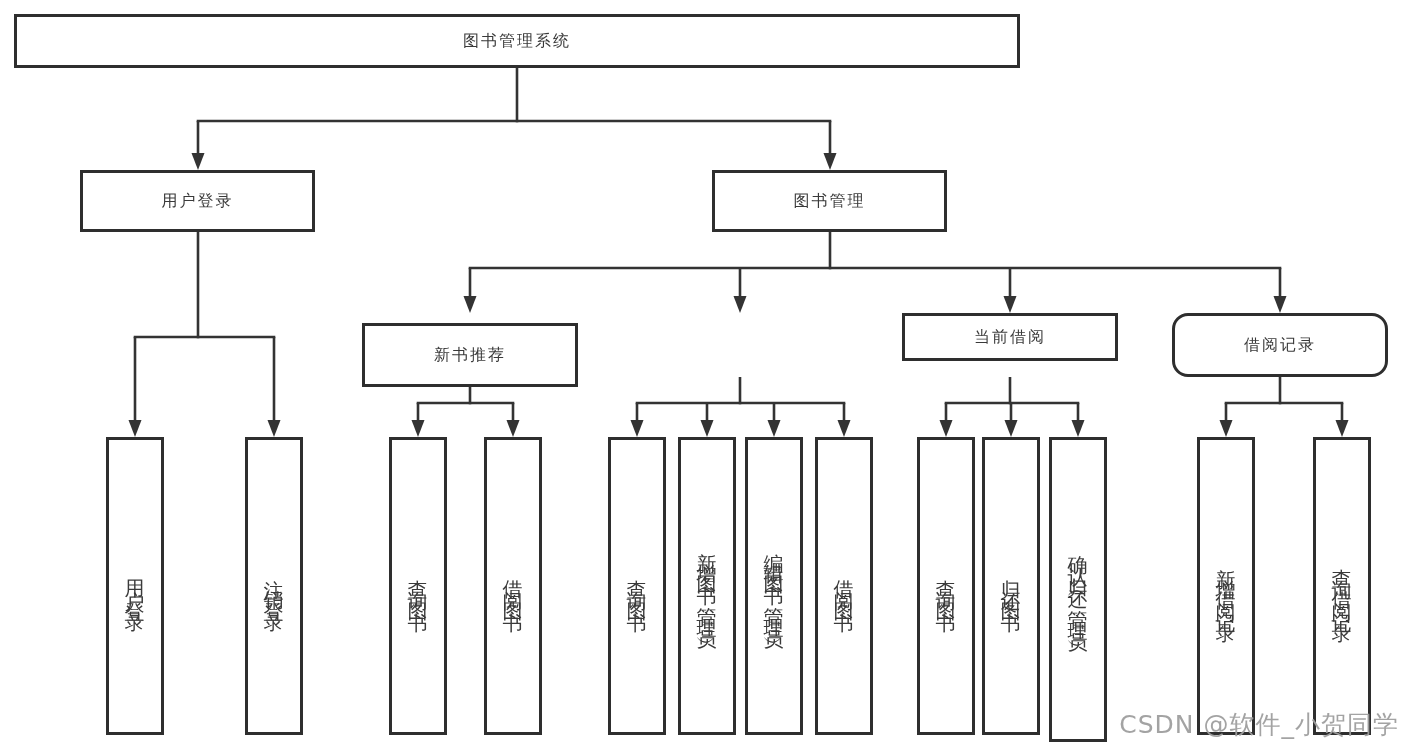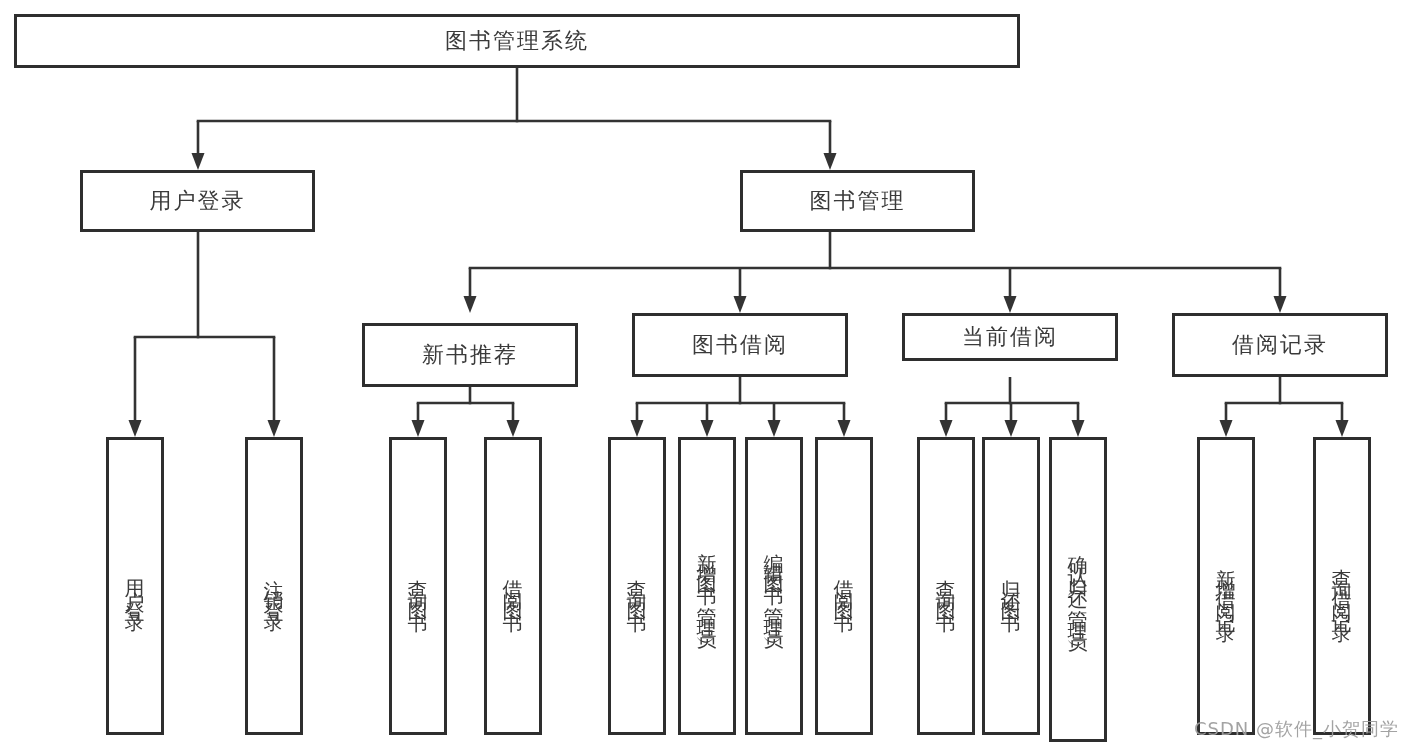--- a/index.html
+++ b/index.html
@@ -24,36 +24,36 @@
   }
   .node {
     position: absolute;
     box-sizing: border-box;
     background: #ffffff;
     border: 3px solid #2e2e2e;
     color: #3a3a3a;
     display: flex;
     align-items: center;
     justify-content: center;
-    font-size: 22px;
+    font-size: 16px;
     letter-spacing: 2px;
     z-index: 2;
   }
   .leaf {
     writing-mode: vertical-rl;
     text-orientation: mixed;
     letter-spacing: 11px;
     font-size: 20px;
     line-height: 1;
   }
   #watermark {
     position: absolute;
     right: 6px;
     bottom: 6px;
-    font-size: 18px;
+    font-size: 25px;
     letter-spacing: 1px;
     color: rgba(158,158,158,0.95);
     z-index: 5;
     white-space: nowrap;
   }
 </style>
 </head>
 <body>
 
 <div id="stage">
@@ -109,26 +109,25 @@
       <path d="M 1071.5 420 L 1084.5 420 L 1078 437 Z" fill="#333333"></path>
       <line x1="1226" y1="403" x2="1226" y2="422" stroke="#333333" stroke-width="2.6"></line>
       <path d="M 1219.5 420 L 1232.5 420 L 1226 437 Z" fill="#333333"></path>
       <line x1="1342" y1="403" x2="1342" y2="422" stroke="#333333" stroke-width="2.6"></line>
       <path d="M 1335.5 420 L 1348.5 420 L 1342 437 Z" fill="#333333"></path>
     </svg>
 
   <div class="node" style="left:14px; top:14px; width:1006px; height:54px;">图书管理系统</div>
 
   <div class="node" style="left:80px; top:170px; width:235px; height:62px;">用户登录</div>
-  <div class="node" style="left:712px; top:170px; width:235px; height:62px;margin-left:28px;">图书管理</div>
+  <div class="node" style="left:712px; top:170px; width:235px; height:62px;">图书管理</div>
 
   <div class="node" style="left:362px; top:313px; width:216px; height:64px;margin-top:10px;">新书推荐</div>
-  <div class="node" style="left:632px; top:313px; width:216px; height:64px;">图书借阅</div>
   <div class="node" style="left:902px; top:313px; width:216px; height:48px;">当前借阅</div>
-  <div class="node" style="left:1172px; top:313px; width:216px; height:64px;">借阅记录</div>
+  <div class="node" style="left:1172px; top:313px; width:216px; height:64px;border-radius:16px;">借阅记录</div>
 
   <div class="node leaf" style="left:106px; top:437px; width:58px; height:298px;">用户登录</div>
   <div class="node leaf" style="left:245px; top:437px; width:58px; height:298px;">注销登录</div>
 
   <div class="node leaf" style="left:389px; top:437px; width:58px; height:298px;">查询图书</div>
   <div class="node leaf" style="left:484px; top:437px; width:58px; height:298px;">借阅图书</div>
 
   <div class="node leaf" style="left:608px; top:437px; width:58px; height:298px;">查询图书</div>
   <div class="node leaf" style="left:678px; top:437px; width:58px; height:298px;">新增图书（管理员）</div>
   <div class="node leaf" style="left:745px; top:437px; width:58px; height:298px;">编辑图书（管理员）</div>

